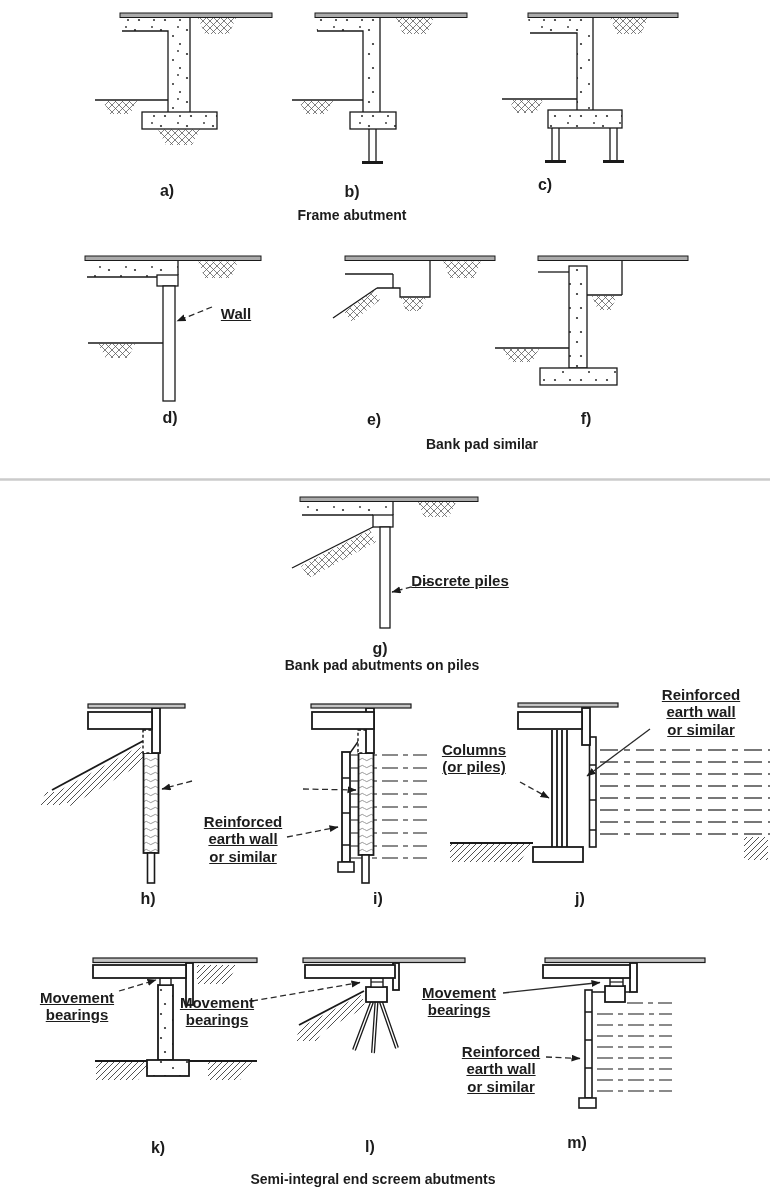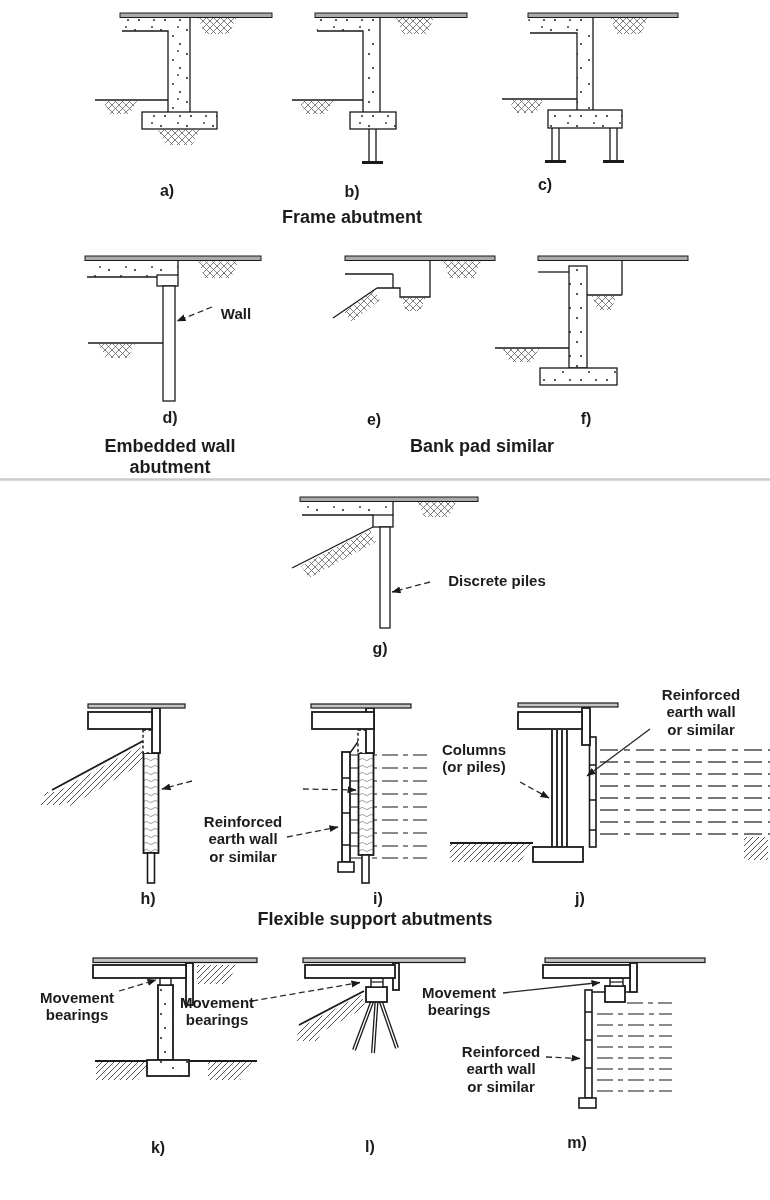--- a/index.html
+++ b/index.html
@@ -2,22 +2,22 @@
 <html><head>
 <meta charset="utf-8">
 <style>
   html,body{margin:0;padding:0;background:#fff;}
   .stage{position:relative;width:770px;height:1200px;background:#ffffff;
          font-family:"Liberation Sans",sans-serif;overflow:hidden;}
   svg.art{position:absolute;left:0;top:0;}
   .lbl{position:absolute;transform:translateX(-50%);text-align:center;
        font-weight:bold;color:#1c1c1c;white-space:pre-line;line-height:1.16;}
   .letter{font-size:16px;}
-  .caption{font-size:18px;}
-  .ann{font-size:15px;}
+  .caption{font-size:14px;}
+  .ann{font-size:15px;text-decoration:underline;}
 </style>
 </head>
 <body>
 
 <div class="stage">
 
 <svg class="art" width="770" height="1200" viewBox="0 0 770 1200">
   <defs>
     <pattern id="xh" width="7" height="7" patternUnits="userSpaceOnUse">
       <rect width="7" height="7" fill="#fff"></rect>
@@ -235,27 +235,26 @@
 <div class="lbl letter" style="left:586px;top:410px">f)</div>
 <div class="lbl letter" style="left:380px;top:640px">g)</div>
 <div class="lbl letter" style="left:148px;top:890px">h)</div>
 <div class="lbl letter" style="left:378px;top:890px">i)</div>
 <div class="lbl letter" style="left:580px;top:890px">j)</div>
 <div class="lbl letter" style="left:158px;top:1139px">k)</div>
 <div class="lbl letter" style="left:370px;top:1138px">l)</div>
 <div class="lbl letter" style="left:577px;top:1134px">m)</div>
 
 <div class="lbl caption" style="left:352px;top:207px">Frame abutment</div>
-<div class="lbl caption" style="left:170px;top:436px">Embedded wall
-abutment</div>
 <div class="lbl caption" style="left:482px;top:436px">Bank pad similar</div>
-<div class="lbl caption" style="left:375px;top:909px">Flexible support abutments</div>
+<div class="lbl caption" style="left:382px;top:657px">Bank pad abutments on piles</div>
+<div class="lbl caption" style="left:373px;top:1171px">Semi-integral end screem abutments</div>
 
 <div class="lbl ann" style="left:236px;top:305px">Wall</div>
-<div class="lbl ann" style="left:497px;top:572px">Discrete piles</div>
+<div class="lbl ann" style="left:460px;top:572px">Discrete piles</div>
 <div class="lbl ann" style="left:243px;top:813px">Reinforced
 earth wall
 or similar</div>
 <div class="lbl ann" style="left:474px;top:741px">Columns
 (or piles)</div>
 <div class="lbl ann" style="left:701px;top:686px">Reinforced
 earth wall
 or similar</div>
 <div class="lbl ann" style="left:77px;top:989px">Movement
 bearings</div>

